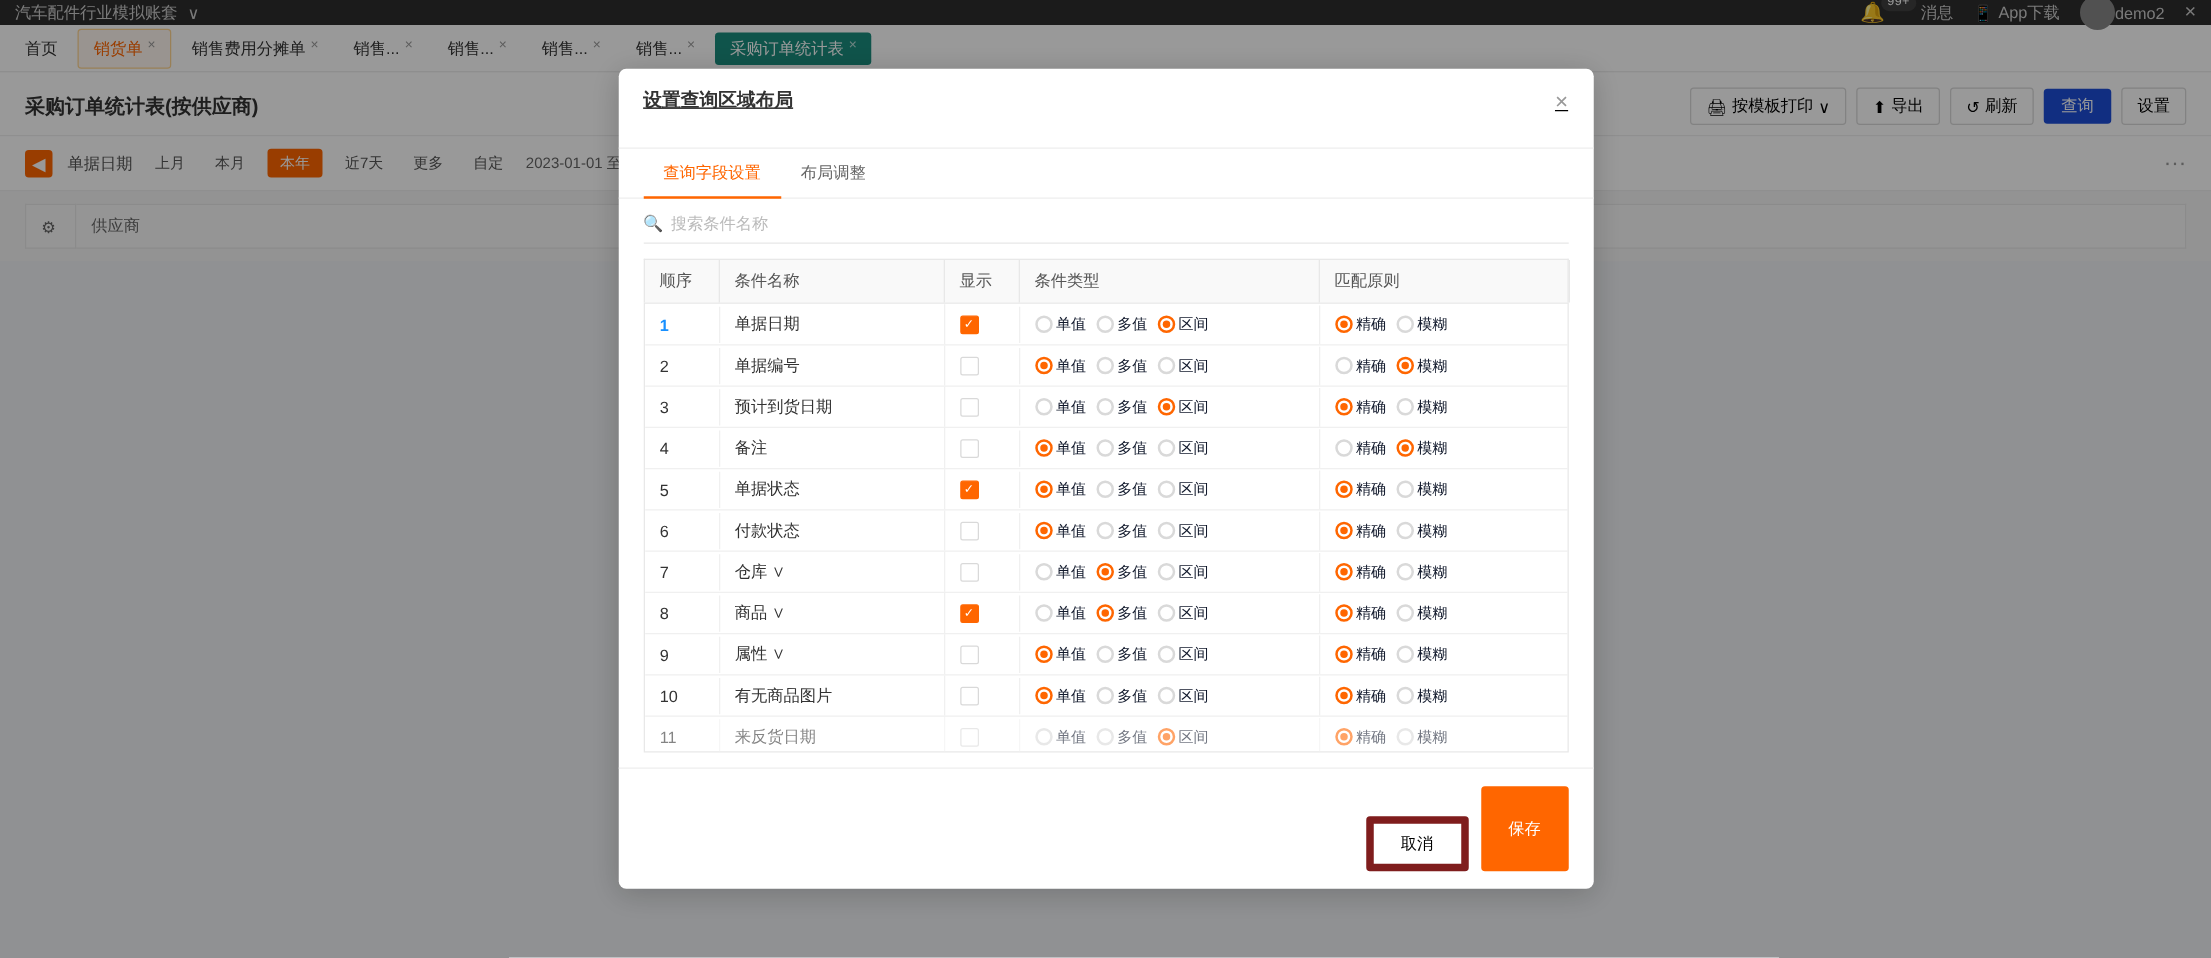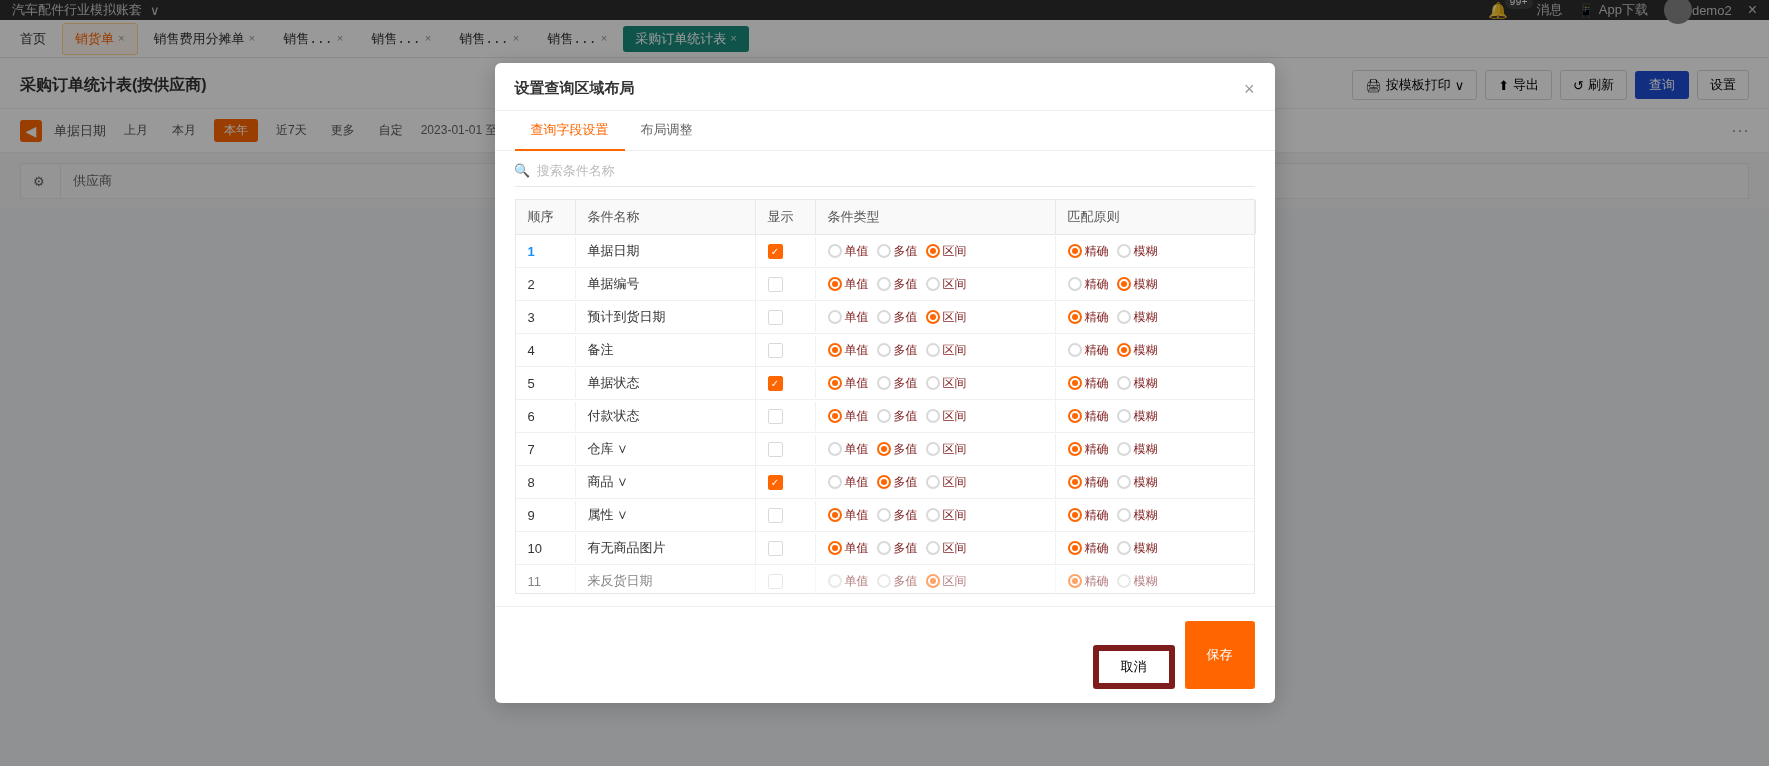--- a/index.html
+++ b/index.html
@@ -32,24 +32,23 @@
       padding: 0 8px;
       border-bottom: 1px solid #e8e8e8;
       gap: 4px;
     }
     .tab {
       padding: 6px 12px;
       border-radius: 3px;
       cursor: pointer;
       font-size: 13px;
       display: flex;
-      align-items: center;
+      align-items: flex-start;
       gap: 4px;
       color: #333;
-      font-family: Liberation Mono, monospace;
     }
     .tab.home { color: #333; }
     .tab.active {
       background: #fff7f0;
       color: #f60;
       border: 1px solid #ffd591;
     }
     .tab .close-x { color: #999; font-size: 11px; cursor: pointer; }
     .tab-highlighted {
       background: #1a8c7d;
@@ -159,25 +158,26 @@
     .dialog {
       background: white;
       border-radius: 6px;
       width: 780px;
       max-height: 680px;
       box-shadow: 0 4px 24px rgba(0,0,0,0.2);
       display: flex;
       flex-direction: column;
     }
     .dialog-header {
-      padding: 16px 20px 12px;
+      padding: 16px 20px 28px;
       border-bottom: 1px solid #eee;
       display: flex;
       align-items: center;
       justify-content: space-between;
+      text-decoration: underline;
     }
     .dialog-title { font-size: 15px; font-weight: bold; color: #333; }
     .dialog-close {
       background: none;
       border: none;
       font-size: 18px;
       color: #999;
       cursor: pointer;
       line-height: 1;
     }
@@ -272,21 +272,21 @@
       border-color: #f60;
     }
     .checkbox.checked::after {
       content: '✓';
       color: white;
       font-size: 10px;
     }
 
     
     .radio-group { display: flex; align-items: center; gap: 8px; }
-    .radio-option { display: flex; align-items: center; gap: 3px; font-size: 12px; color: #7f1d1d; cursor: pointer; }
+    .radio-option { display: flex; align-items: center; gap: 3px; font-size: 12px; color: #0f172a; cursor: pointer; }
     .radio {
       width: 14px; height: 14px;
       border-radius: 50%;
       border: 2px solid #d9d9d9;
       display: inline-flex;
       align-items: center;
       justify-content: center;
     }
     .radio.selected {
       border-color: #f60;

